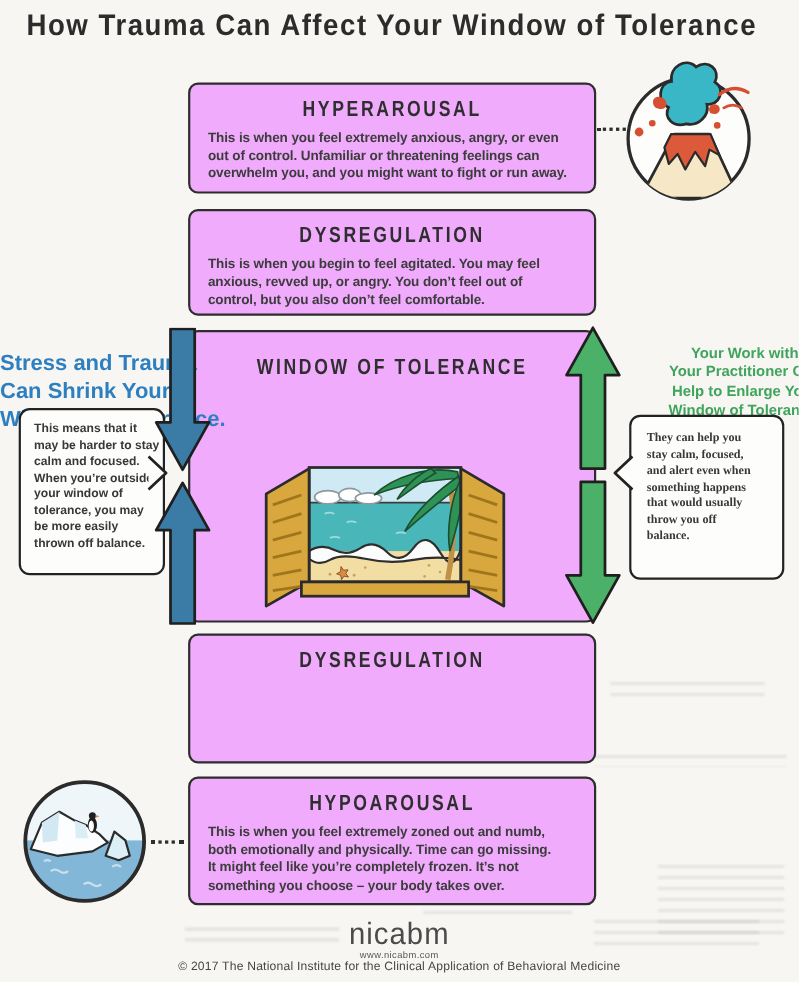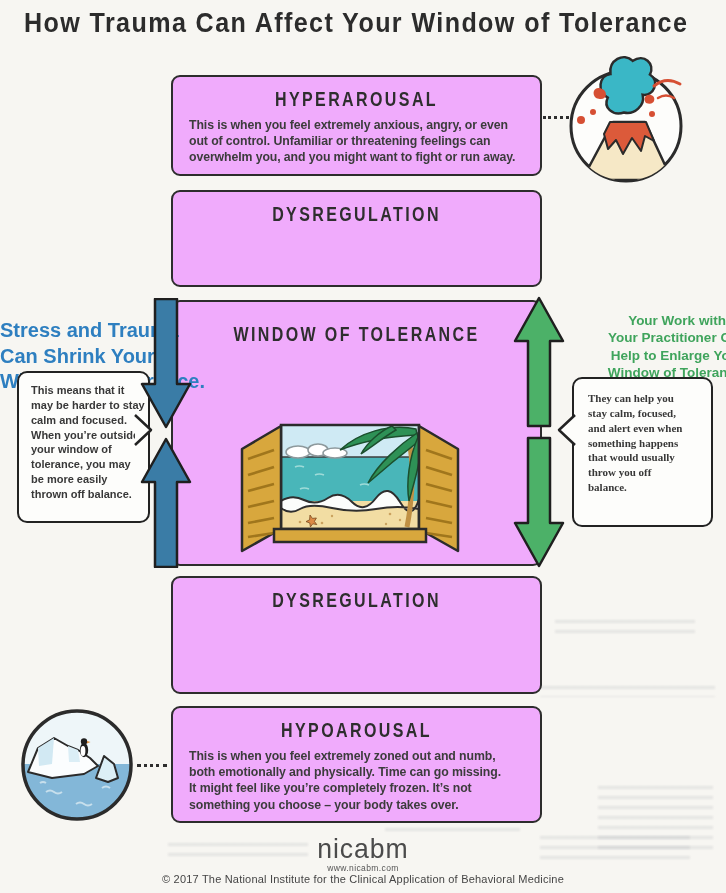--- a/index.html
+++ b/index.html
@@ -79,20 +79,23 @@
 
 <div class="abs panel" style="top:75px;height:101px;">
   <div class="panel-heading">HYPERAROUSAL</div>
   <div class="panel-body">This is when you feel extremely anxious, angry, or even
 out of control. Unfamiliar or threatening feelings can
 overwhelm you, and you might want to fight or run away.</div>
 </div>
 
 <div class="abs panel" style="top:190px;height:97px;">
   <div class="panel-heading">DYSREGULATION</div>
+  <div class="panel-body">This is when you begin to feel agitated. You may feel
+anxious, revved up, or angry. You don’t feel out of
+control, but you also don’t feel comfortable.</div>
 </div>
 
 <div class="abs panel" id="panel-window" style="top:300px;height:266px;">
   <div class="panel-heading">WINDOW OF TOLERANCE</div>
 </div>
 
 <div class="abs panel" style="top:576px;height:118px;">
   <div class="panel-heading">DYSREGULATION</div>
 </div>
 

